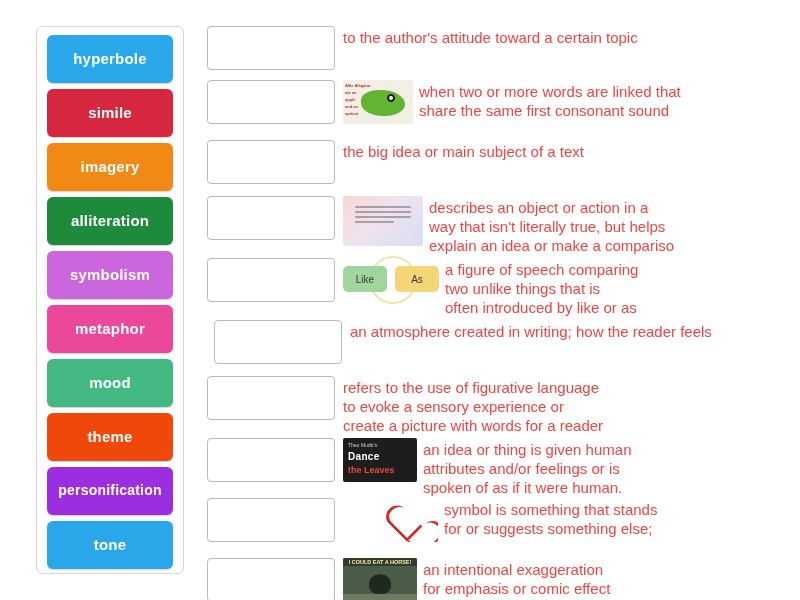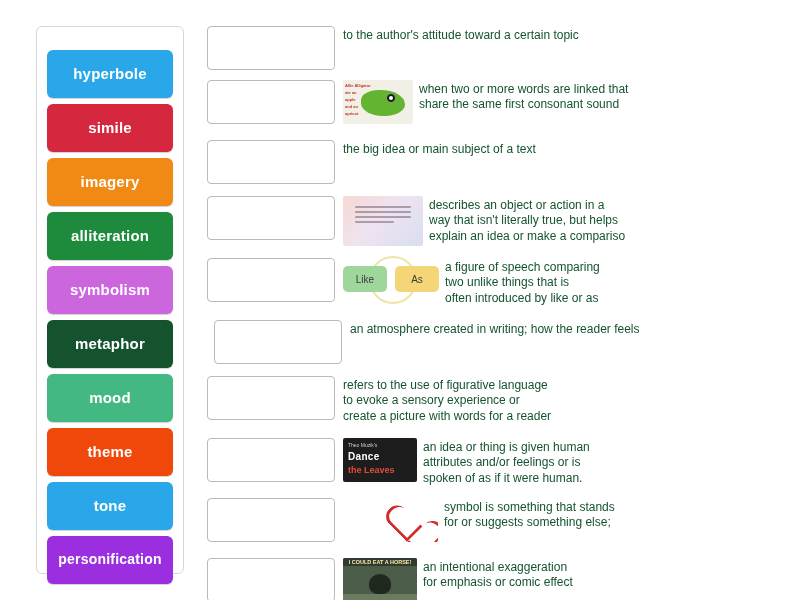--- a/index.html
+++ b/index.html
@@ -66,22 +66,22 @@
     margin-right: 8px;
     cursor: pointer;
   }
   .def {
     flex: 1 1 auto;
     display: flex;
     align-items: flex-start;
     min-height: 44px;
   }
   .def-text {
-    font-size: 12px;
-    color: #14532d;
+    font-size: 15px;
+    color: #ef4444;
     line-height: 1.28;
     padding-top: 2px;
     white-space: pre-line;
   }
   .thumb {
     flex: 0 0 auto;
     margin-right: 6px;
     border-radius: 2px;
     overflow: hidden;
     position: relative;
@@ -174,49 +174,49 @@
     position: absolute; left: 0; bottom: 0; width: 100%; height: 8px;
     background: #6c7a5f;
   }
 </style>
 </head>
 <body>
 
 <div id="app">
 
   <div class="tiles-panel">
-    <div class="tile" style="background: rgb(41, 167, 232); margin-top: 15px;">
+    <div class="tile" style="background: rgb(41, 167, 232);">
       <span>hyperbole</span>
     </div>
     <div class="tile" style="background: rgb(213, 39, 62);">
       <span>simile</span>
     </div>
     <div class="tile" style="background: rgb(240, 138, 20);">
       <span>imagery</span>
     </div>
     <div class="tile" style="background: rgb(30, 138, 60);">
       <span>alliteration</span>
     </div>
     <div class="tile" style="background: rgb(204, 102, 221);">
       <span>symbolism</span>
     </div>
-    <div class="tile" style="background: #14532d; text-align: center;">
+    <div class="tile" style="background: #ec4899; text-align: center;">
       <span>metaphor</span>
     </div>
     <div class="tile" style="background: rgb(68, 184, 130);">
       <span>mood</span>
     </div>
     <div class="tile" style="background: rgb(240, 71, 10);">
       <span>theme</span>
     </div>
+    <div class="tile small" style="background: rgb(155, 47, 224);">
+      <span>personification</span>
+    </div>
     <div class="tile" style="background: rgb(41, 167, 232);">
       <span>tone</span>
-    </div>
-    <div class="tile small" style="background: rgb(155, 47, 224);">
-      <span>personification</span>
     </div>
   </div>
 
   <div class="rows">
 
     <div class="row" style="height:48px;">
       <div class="dropzone"></div>
       <div class="def">
         <div class="def-text">to the author's attitude toward a certain topic</div>
       </div>

